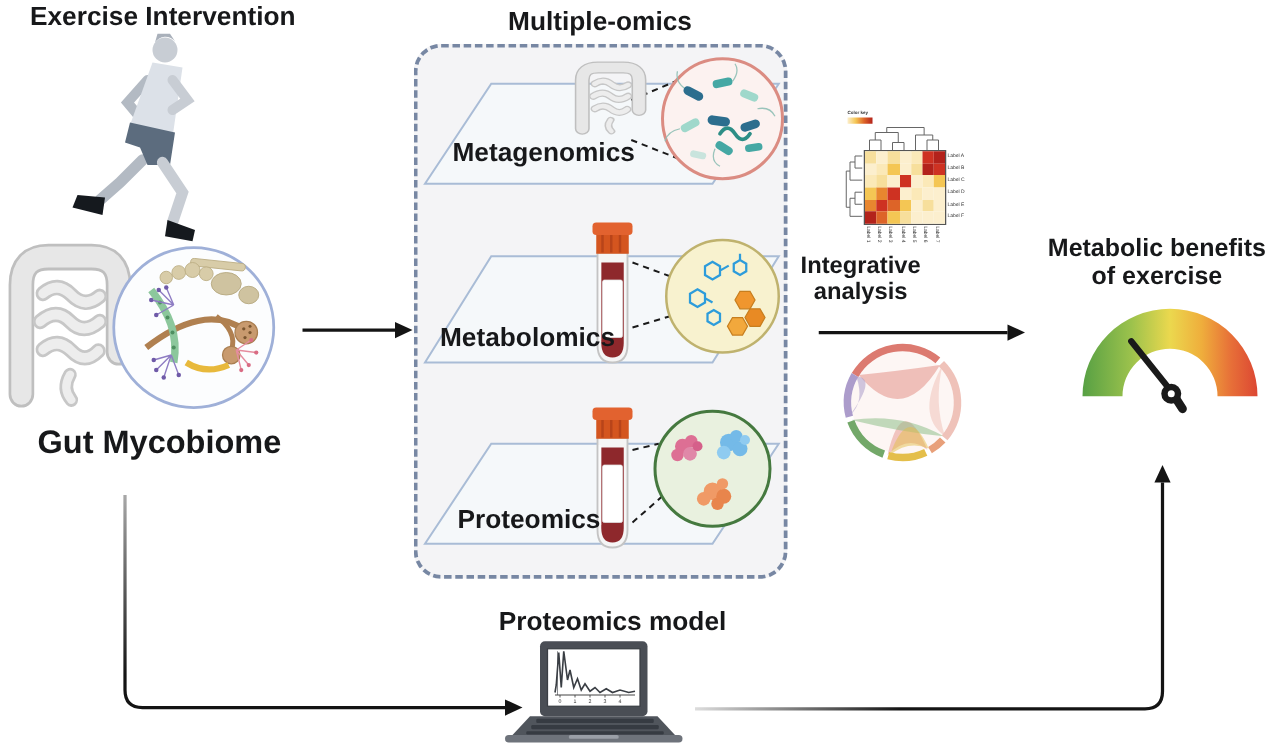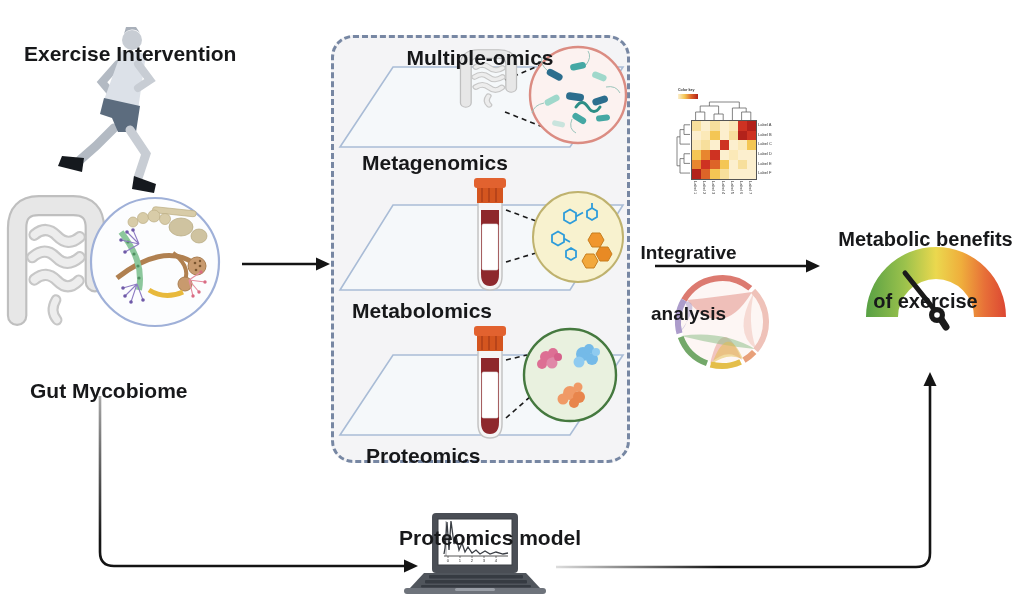--- a/index.html
+++ b/index.html
@@ -1,19 +1,19 @@
 <!DOCTYPE html>
 <html><head>
 <meta charset="utf-8">
 <style>
   html,body{margin:0;padding:0;background:#ffffff;}
   #stage{position:relative;width:1024px;height:595px;background:#ffffff;overflow:hidden;
          font-family:"Liberation Sans",sans-serif;color:#17181a;}
   .abs{position:absolute;}
-  .ttl{font-weight:700;color:#17181a;line-height:1.1;margin-top:40px;}
+  .ttl{font-weight:700;color:#17181a;line-height:1.1;}
   .ctr{text-align:center;}
   #omics-box{left:331px;top:35px;width:293px;height:422px;border:3px dashed #7787a3;
              border-radius:22px;background:#f4f4f6;}
   #hm-grid{left:691px;top:120px;display:grid;grid-template-columns:repeat(7,9.2px);
            grid-auto-rows:9.65px;border:1px solid #555;}
   .hm-cell{width:100%;height:100%;}
   .hm-rlabel{position:absolute;left:0;font-size:8px;transform:scale(.5);transform-origin:left top;
              white-space:nowrap;color:#333;}
   .hm-clabel{position:absolute;top:0;font-size:8px;transform:rotate(90deg) scale(.5);
              transform-origin:left top;white-space:nowrap;color:#333;}
@@ -385,21 +385,21 @@
       <div class="hm-clabel" style="left: 15.2px;">Label 2</div>
       <div class="hm-clabel" style="left: 24.4px;">Label 3</div>
       <div class="hm-clabel" style="left: 33.6px;">Label 4</div>
       <div class="hm-clabel" style="left: 42.8px;">Label 5</div>
       <div class="hm-clabel" style="left: 52px;">Label 6</div>
       <div class="hm-clabel" style="left: 61.2px;">Label 7</div>
     </div>
 
   <div class="abs ttl" style="left:24px;top:2px;font-size:21px">Exercise Intervention</div>
 
-  <div class="abs ttl" style="left:30px;top:339px;font-size:21px">Gut Mycobiome</div>
+  <div class="abs ttl" style="left:30px;top:339px;font-size:26px">Gut Mycobiome</div>
 
   <div class="abs ttl ctr" style="left:330px;top:6px;width:300px;font-size:21px">Multiple-omics</div>
 
   <div class="abs ttl" style="left:362px;top:111px;font-size:21px">Metagenomics</div>
   <div class="abs ttl" style="left:366px;top:404px;font-size:21px">Proteomics</div>
   <div class="abs ttl" style="left:352px;top:259px;font-size:21px">Metabolomics</div>
 
   <div class="abs ctr" style="left:616px;top:203px;width:145px">
     <div class="ttl" style="font-size:19px">Integrative</div>
     <div class="ttl" style="font-size:19px">analysis</div>

